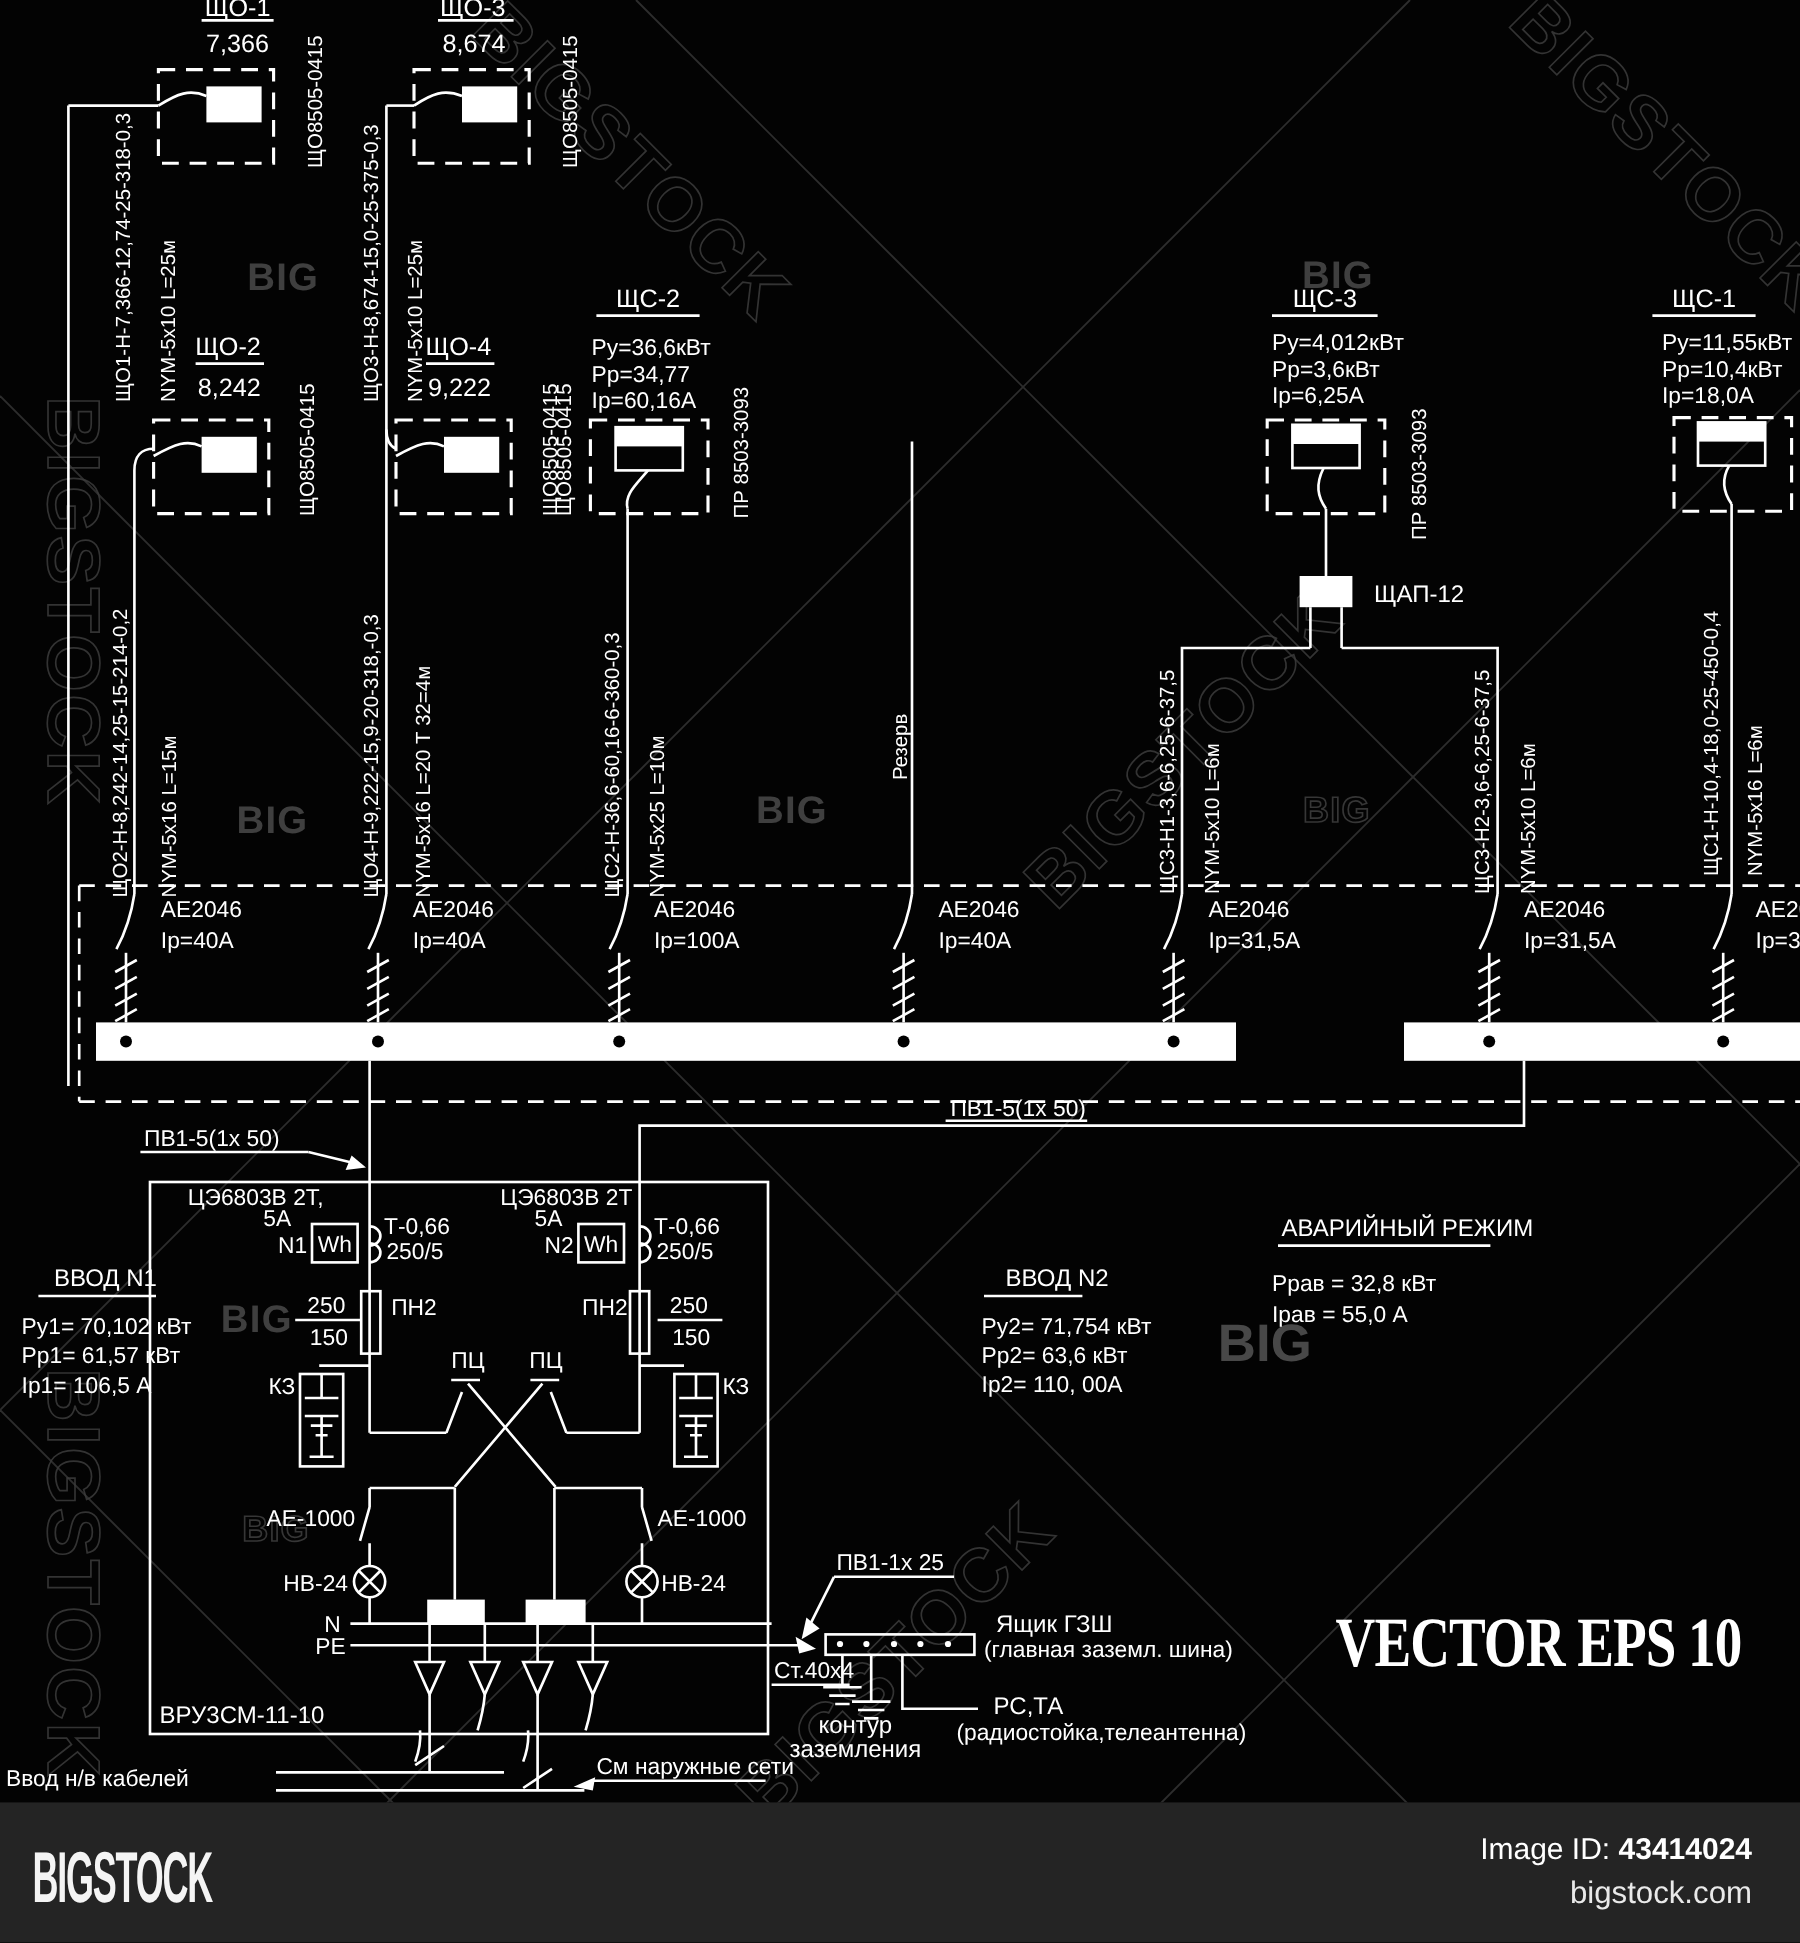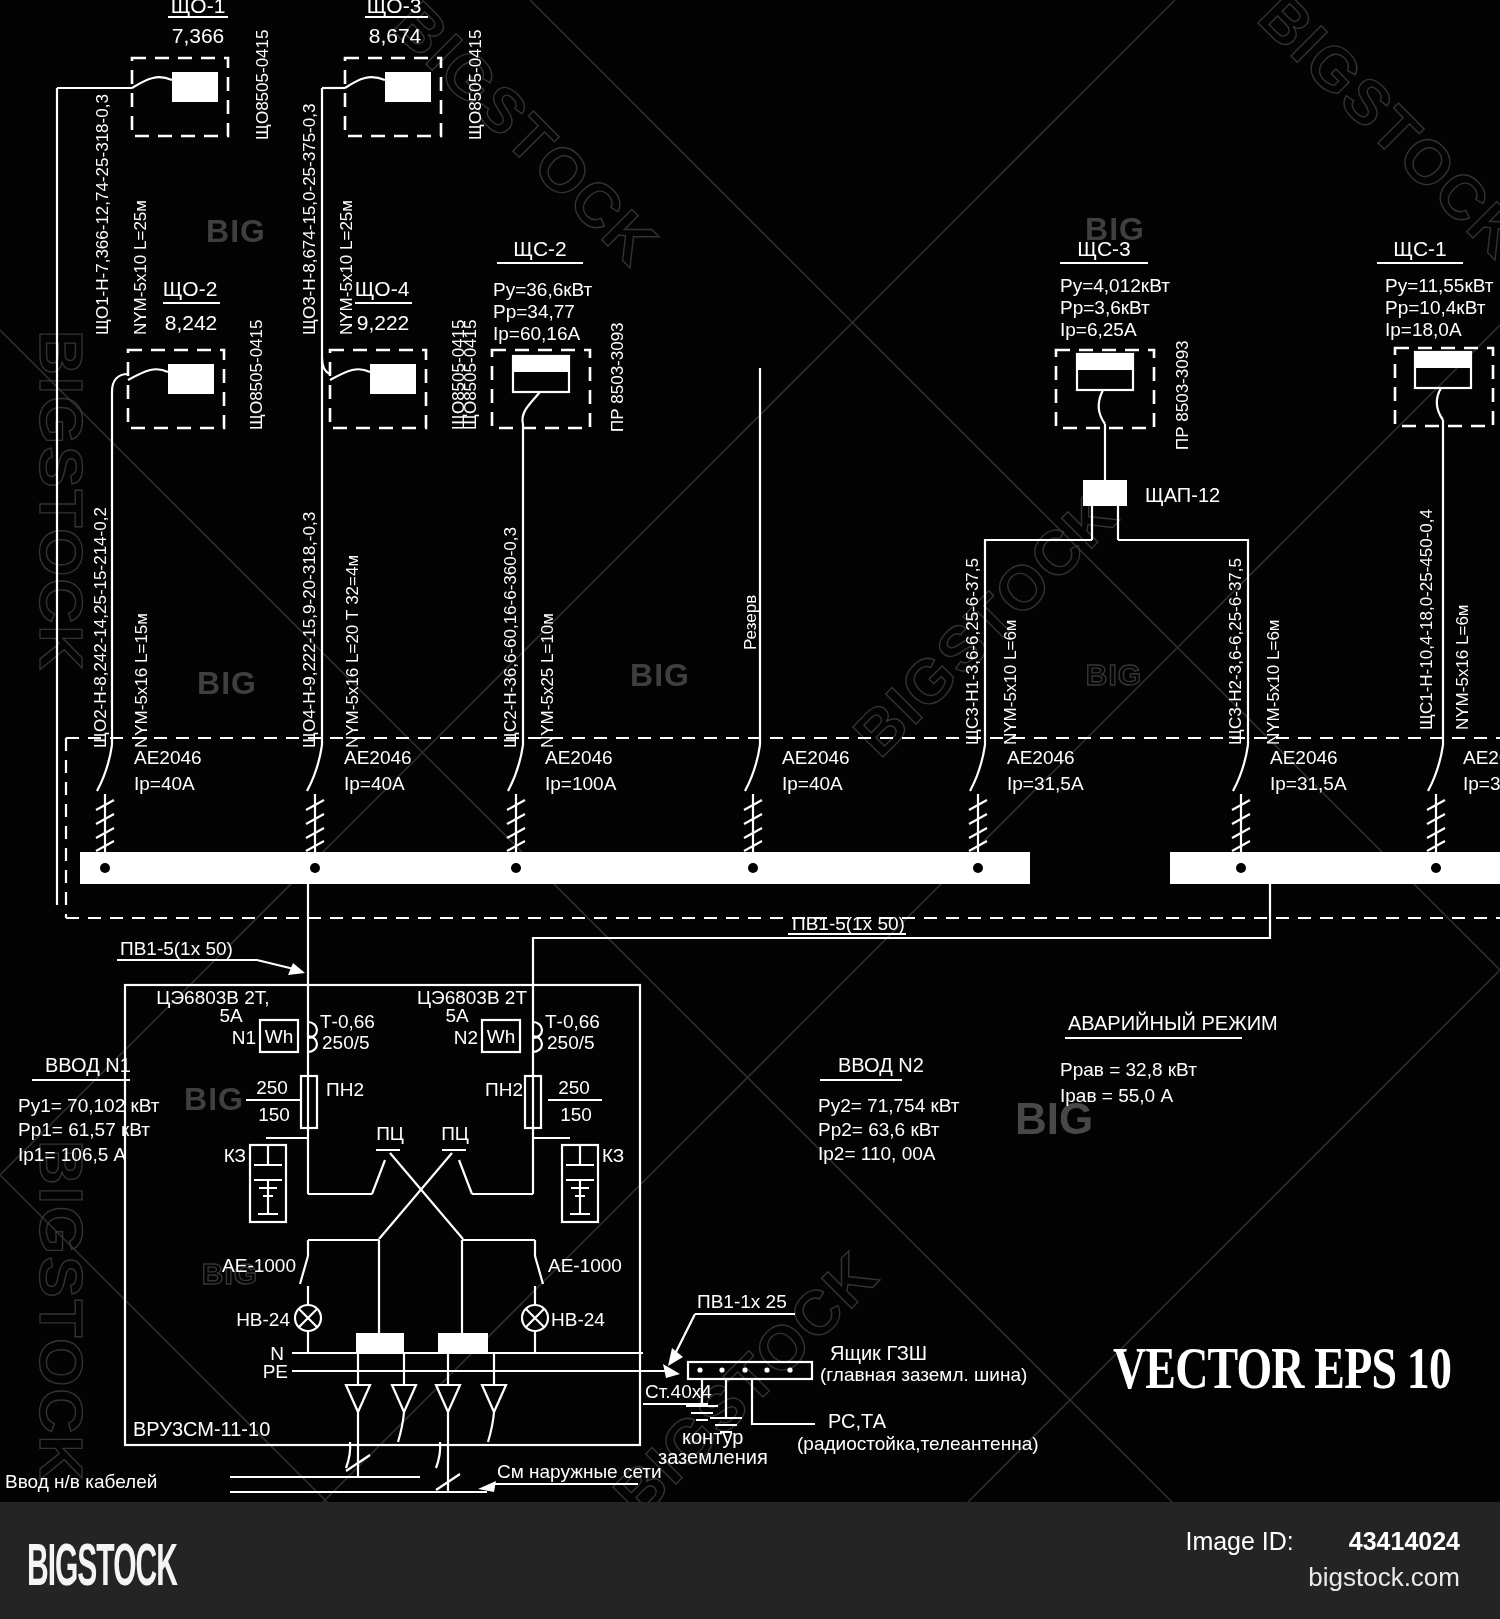--- a/index.html
+++ b/index.html
@@ -20,21 +20,21 @@
   .wmline{stroke:#2d2d2d;stroke-width:1.6;fill:none;}
   .wmbig{fill:#4a4a4a;font-size:32px;font-weight:bold;letter-spacing:1px;opacity:.85;}
   .wmbig2{fill:#5a5a5a;font-size:44px;font-weight:bold;opacity:.8;}
   .wmout{fill:none;stroke:#3c3c3c;stroke-width:1.4;font-size:30px;font-weight:bold;letter-spacing:1px;opacity:.9;}
   .wmstk{fill:none;stroke:#3c3c3c;stroke-width:1.4;font-size:62px;font-weight:bold;letter-spacing:2px;opacity:.85;}
   .vector{font-family:"Liberation Serif", serif;font-weight:bold;font-size:56px;letter-spacing:-1px;}
   #footer{position:absolute;left:0;top:1502px;width:1500px;height:117px;background:#242424;}
   #footer .logo{position:absolute;left:27px;top:28px;color:#f4f4f4;font-size:60px;font-weight:bold;
         letter-spacing:-2px;transform:scaleX(.5);transform-origin:left center;white-space:nowrap;}
   #footer .idline{position:absolute;right:40px;top:25px;color:#fff;font-size:25px;text-align:right;}
-  #footer .idline b{font-weight:bold;margin-left:48px;}
+  #footer .idline b{font-weight:bold;}
   #footer .site{position:absolute;right:40px;top:60px;color:#e9e9e9;font-size:26px;text-align:right;margin-left:12px;}
 </style>
 </head>
 <body>
 
 <div id="stage">
 <svg width="1500" height="1502" viewBox="0 0 1500 1502">
 
   <g>
     <path class="wmline" d="M0,330 L1175,1505"></path>

